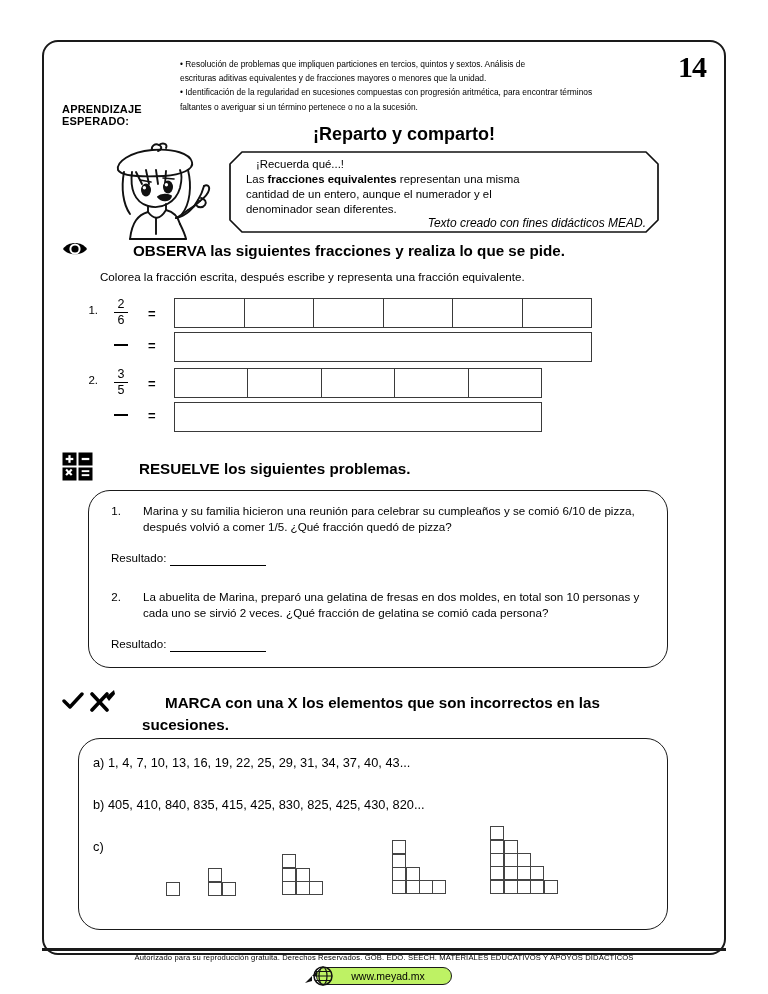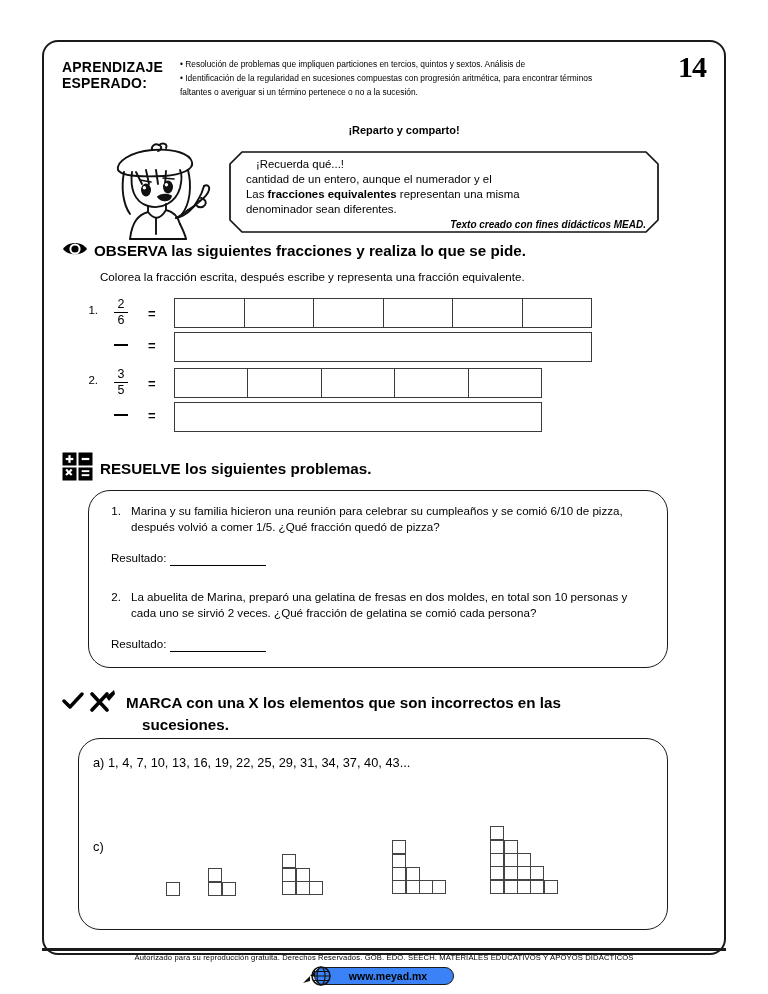--- a/index.html
+++ b/index.html
@@ -26,27 +26,28 @@
     background: #fff;
   }
 
   
   .header {
     position: absolute;
     left: 62px; top: 58px;
     width: 600px;
   }
   .ae-label {
-    font-size: 14px;
+    font-size: 11px;
     font-weight: bold;
     letter-spacing: .2px;
     display: inline-block;
     vertical-align: top;
     padding-top: 1px;
     width: 118px;
+    margin-top: 44px;
   }
   .ae-body {
     display: inline-block;
     vertical-align: top;
     width: 440px;
     font-size: 8.4px;
     line-height: 1.45;
   }
   .ae-body p { margin: 0 0 2px 0; text-indent: -6px; padding-left: 6px;}
   .ae-line2 { padding-left: 22px; }
@@ -57,21 +58,21 @@
     font-weight: bold;
     font-family: "Liberation Serif", serif;
     letter-spacing: -1px;
   }
 
   
   .main-title {
     position: absolute;
     left: 0; right: 0; top: 124px;
     text-align: center;
-    font-size: 11px;
+    font-size: 18px;
     font-weight: bold;
     padding-left: 40px;
   }
 
   
   .mascot {
     position: absolute;
     left: 108px; top: 142px;
     width: 112px; height: 98px;
   }
@@ -88,41 +89,41 @@
     left: 18px; top: 7px;
     width: 400px;
     font-size: 11.4px;
     line-height: 1.33;
   }
   .remember-text .l1 { padding-left: 10px; }
   .remember-text b { font-weight: bold; }
   .remember-credit {
     position: absolute;
     right: 14px; bottom: 4px;
-    font-size: 10px;
+    font-size: 12px;
     font-style: italic;
-    font-weight: bold;
+    font-weight: normal;
   }
 
   
   .section-head {
     position: absolute;
     font-size: 15.2px;
     font-weight: bold;
   }
   .sec-observa { left: 62px; top: 240px; }
   .sec-resuelve { left: 62px; top: 452px; }
   .sec-marca { left: 62px; top: 690px; width: 600px; }
 
   .head-icon {
     display: inline-block;
     vertical-align: middle;
     margin-right: 6px;
   }
-  .head-text { vertical-align: middle; }
+  .head-text { vertical-align: middle; margin-left: 39px; }
 
   .subinstruction {
     position: absolute;
     left: 100px; top: 270px;
     font-size: 11.6px;
   }
 
   
   .frac-row { position: absolute; }
   .frac-index {
@@ -181,21 +182,21 @@
     line-height: 1.42;
   }
   .problem .pnum {
     position: absolute;
     left: 0; top: 0;
     width: 16px;
     text-align: right;
   }
   .problem .ptext {
     display: block;
-    margin-left: 26px;
+    margin-left: 38px;
   }
   .problem .resultado {
     display: block;
     margin-left: 6px;
     margin-top: 14px;
   }
   .result-line {
     display: inline-block;
     width: 96px;
     border-bottom: 1.4px solid #000;
@@ -243,37 +244,38 @@
     position: absolute;
     left: 0; right: 0; top: 966px;
     text-align: center;
   }
   .footer-pill {
     display: inline-block;
     border: 1.3px solid #1a1a1a;
     border-radius: 11px;
     padding: 2px 26px 2px 34px;
     font-size: 10.5px;
-    font-weight: bold;
+    font-weight: normal;
     position: relative;
-    background: #3b82f6;
+    background: #bef264;
   }
   .globe-icon {
     position: absolute;
     left: -14px; top: -3px;
   }
 </style>
 </head>
 <body>
 
 <div class="page-frame"></div>
 
 <div class="header">
   <span class="ae-label">APRENDIZAJE ESPERADO:</span><span class="ae-body">
     <p>• Resolución de problemas que impliquen particiones en tercios, quintos y sextos. Análisis de</p>
+    <p class="ae-line2">escrituras aditivas equivalentes y de fracciones mayores o menores que la unidad.</p>
     <p>• Identificación de la regularidad en sucesiones compuestas con progresión aritmética, para encontrar términos</p>
     <p class="ae-line2">faltantes o averiguar si un término pertenece o no a la sucesión.</p>
   </span>
 </div>
 <div class="page-number">14</div>
 
 <div class="main-title">¡Reparto y comparto!</div>
 
 <div class="mascot">
   <svg width="112" height="98" viewBox="0 0 112 98">
@@ -321,22 +323,22 @@
     </g>
   </svg>
 </div>
 
 <div class="remember-box">
   <svg width="432" height="84" viewBox="0 0 432 84">
     <path d="M14,2 L418,2 L430,14 L430,70 L418,82 L14,82 L2,70 L2,14 Z" fill="#ffffff" stroke="#111" stroke-width="1.7" stroke-linejoin="round"></path>
   </svg>
   <div class="remember-text">
     <div class="l1">¡Recuerda qué...!</div>
+    <div><span>Las </span><b>fracciones equivalentes</b><span> representan una misma</span></div>
     <div>cantidad de un entero, aunque el numerador y el</div>
-    <div><span>Las </span><b>fracciones equivalentes</b><span> representan una misma</span></div>
     <div>denominador sean diferentes.</div>
   </div>
   <div class="remember-credit">Texto creado con fines didácticos MEAD.</div>
 </div>
 
 <div class="section-head sec-observa">
   <span class="head-icon">
     <svg width="26" height="17" viewBox="0 0 26 17">
       <path d="M1,9 C6,1 20,1 25,9 C20,16 6,16 1,9 Z" fill="#000"></path>
       <circle cx="13" cy="9" r="5.6" fill="#fff"></circle>
@@ -441,20 +443,24 @@
       <path d="M16,7 L24,0 L25,4 L19,11 Z" fill="#000"></path>
     </svg>
   </span><span class="head-text"><span>MARCA con una X los elementos que son incorrectos en las</span><br><span style="padding-left:80px; display:inline-block;">sucesiones.</span></span>
 </div>
 
 <div class="round-box seq-box">
   <div class="seq-item" style="left:14px; top:16px;">
     <span>a)</span>
     <span>1, 4, 7, 10, 13, 16, 19, 22, 25, 29, 31, 34, 37, 40, 43...</span>
   </div>
+  <div class="seq-item" style="left:14px; top:58px;">
+    <span>b)</span>
+    <span>405, 410, 840, 835, 415, 425, 830, 825, 425, 430, 820...</span>
+  </div>
   <div class="seq-item" style="left:14px; top:100px;">c)</div>
 
   <div class="fig" style="left:88px; top:144px;">
       <div class="col">
         <div class="sq"></div>
       </div>
     </div>
   <div class="fig" style="left:130px; top:130px;">
       <div class="col">
         <div class="sq"></div>

